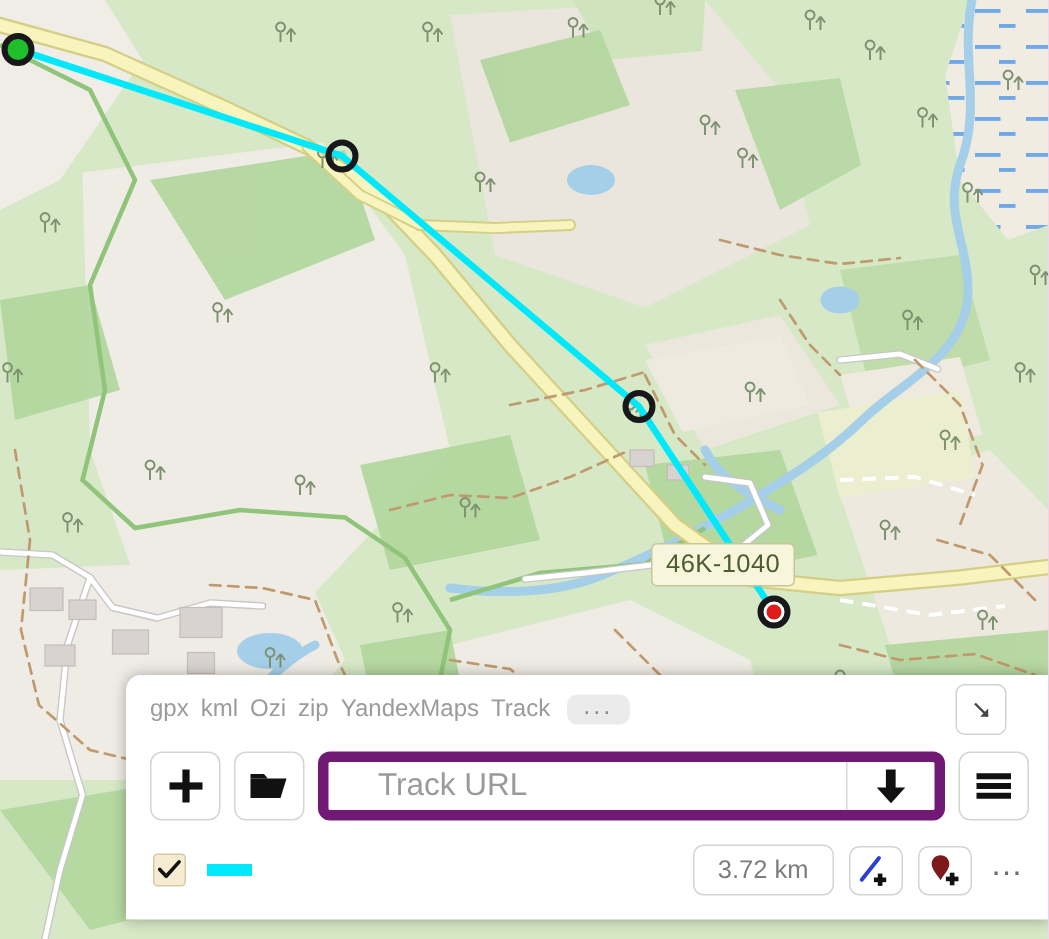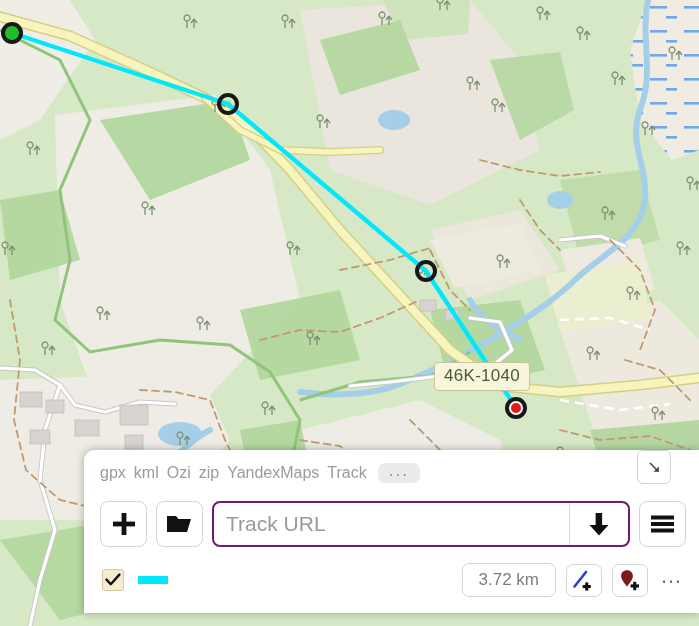--- a/index.html
+++ b/index.html
@@ -79,20 +79,21 @@
     background: #ffffff;
     border-top-left-radius: 10px;
     box-shadow: 0 0 9px rgba(0,0,0,0.30);
     box-sizing: border-box;
     padding: 0;
     overflow: hidden;
   }
 
   .panel-row-formats {
     display: flex;
+    align-items: center;
     height: 46px;
     padding: 0 28px 0 16px;
   }
   .formats {
     display: flex;
     align-items: center;
     gap: 8px;
     flex: 1;
     color: #9b9b9b;
     font-size: 16px;
@@ -142,27 +143,28 @@
     align-items: center;
     justify-content: center;
     cursor: pointer;
     flex: none;
     box-sizing: border-box;
   }
   .url-group {
     flex: 1;
     display: flex;
     align-items: stretch;
-    border: 2px solid #701a75;
+    border: 7px solid #701a75;
     border-radius: 8px;
     background: #fff;
     height: 46px;
     box-sizing: border-box;
     overflow: hidden;
     min-width: 0;
+    padding-left: 21px;
   }
   .url-input {
     flex: 1;
     border: 0;
     outline: none;
     font-size: 21px;
     color: #3c3c3c;
     padding: 0 12px;
     background: transparent;
     font-family: "Liberation Sans", sans-serif;

